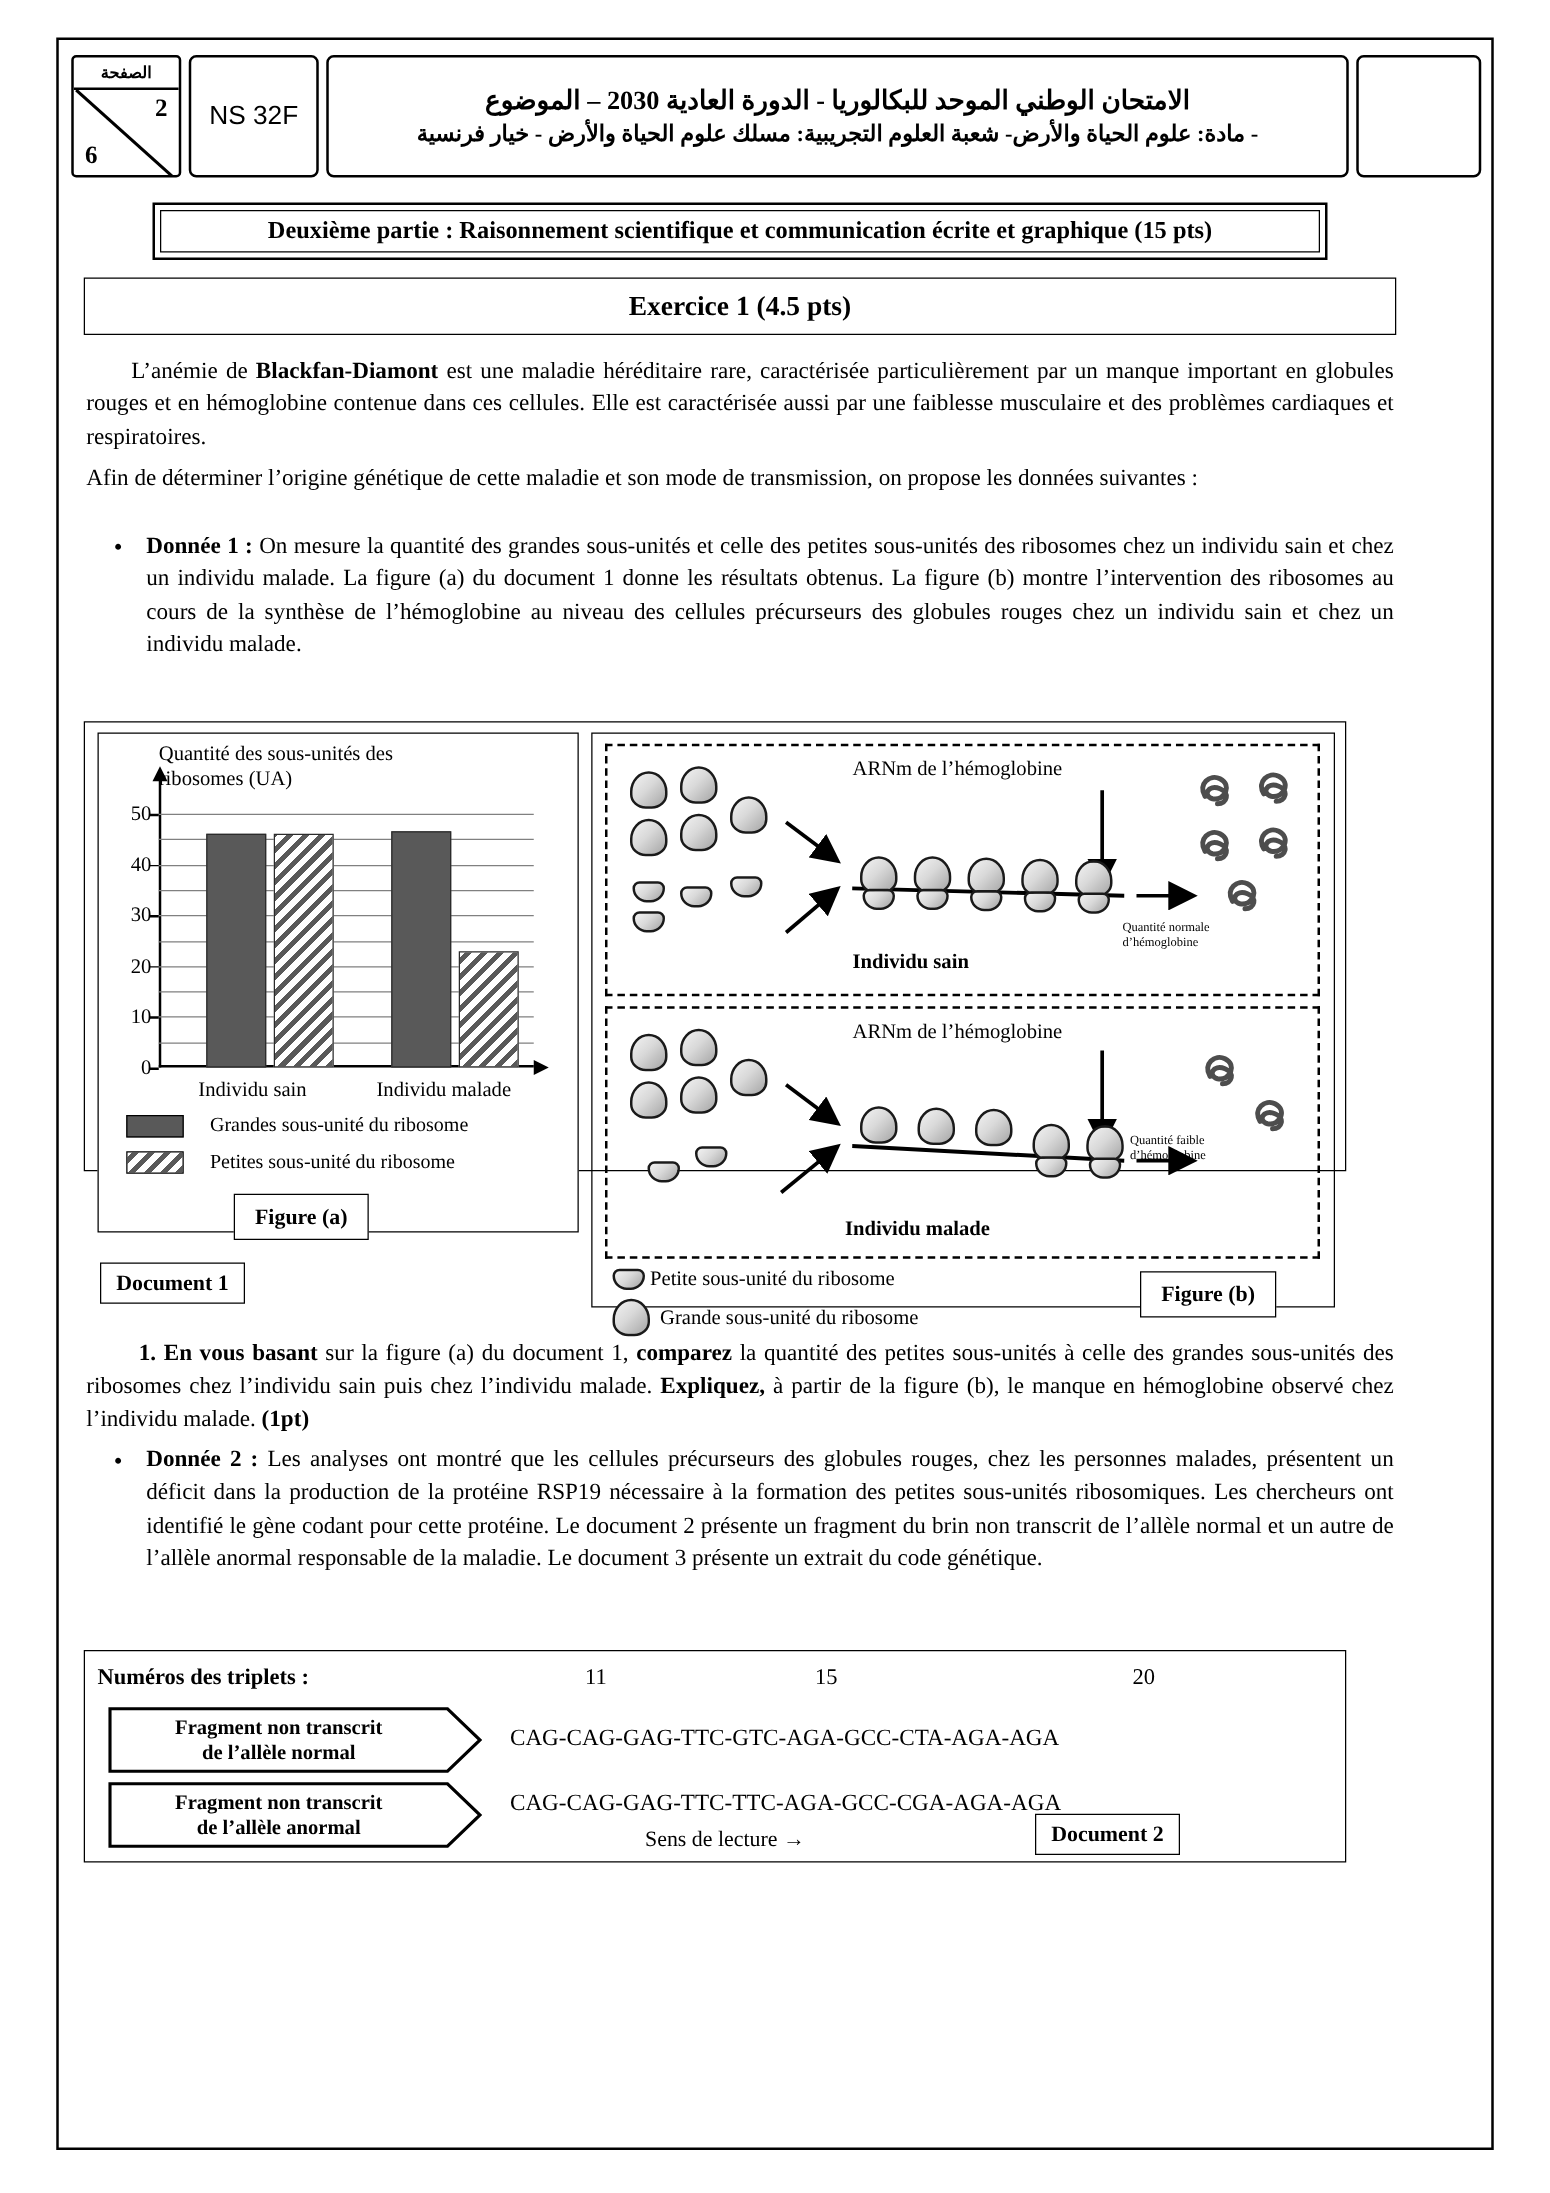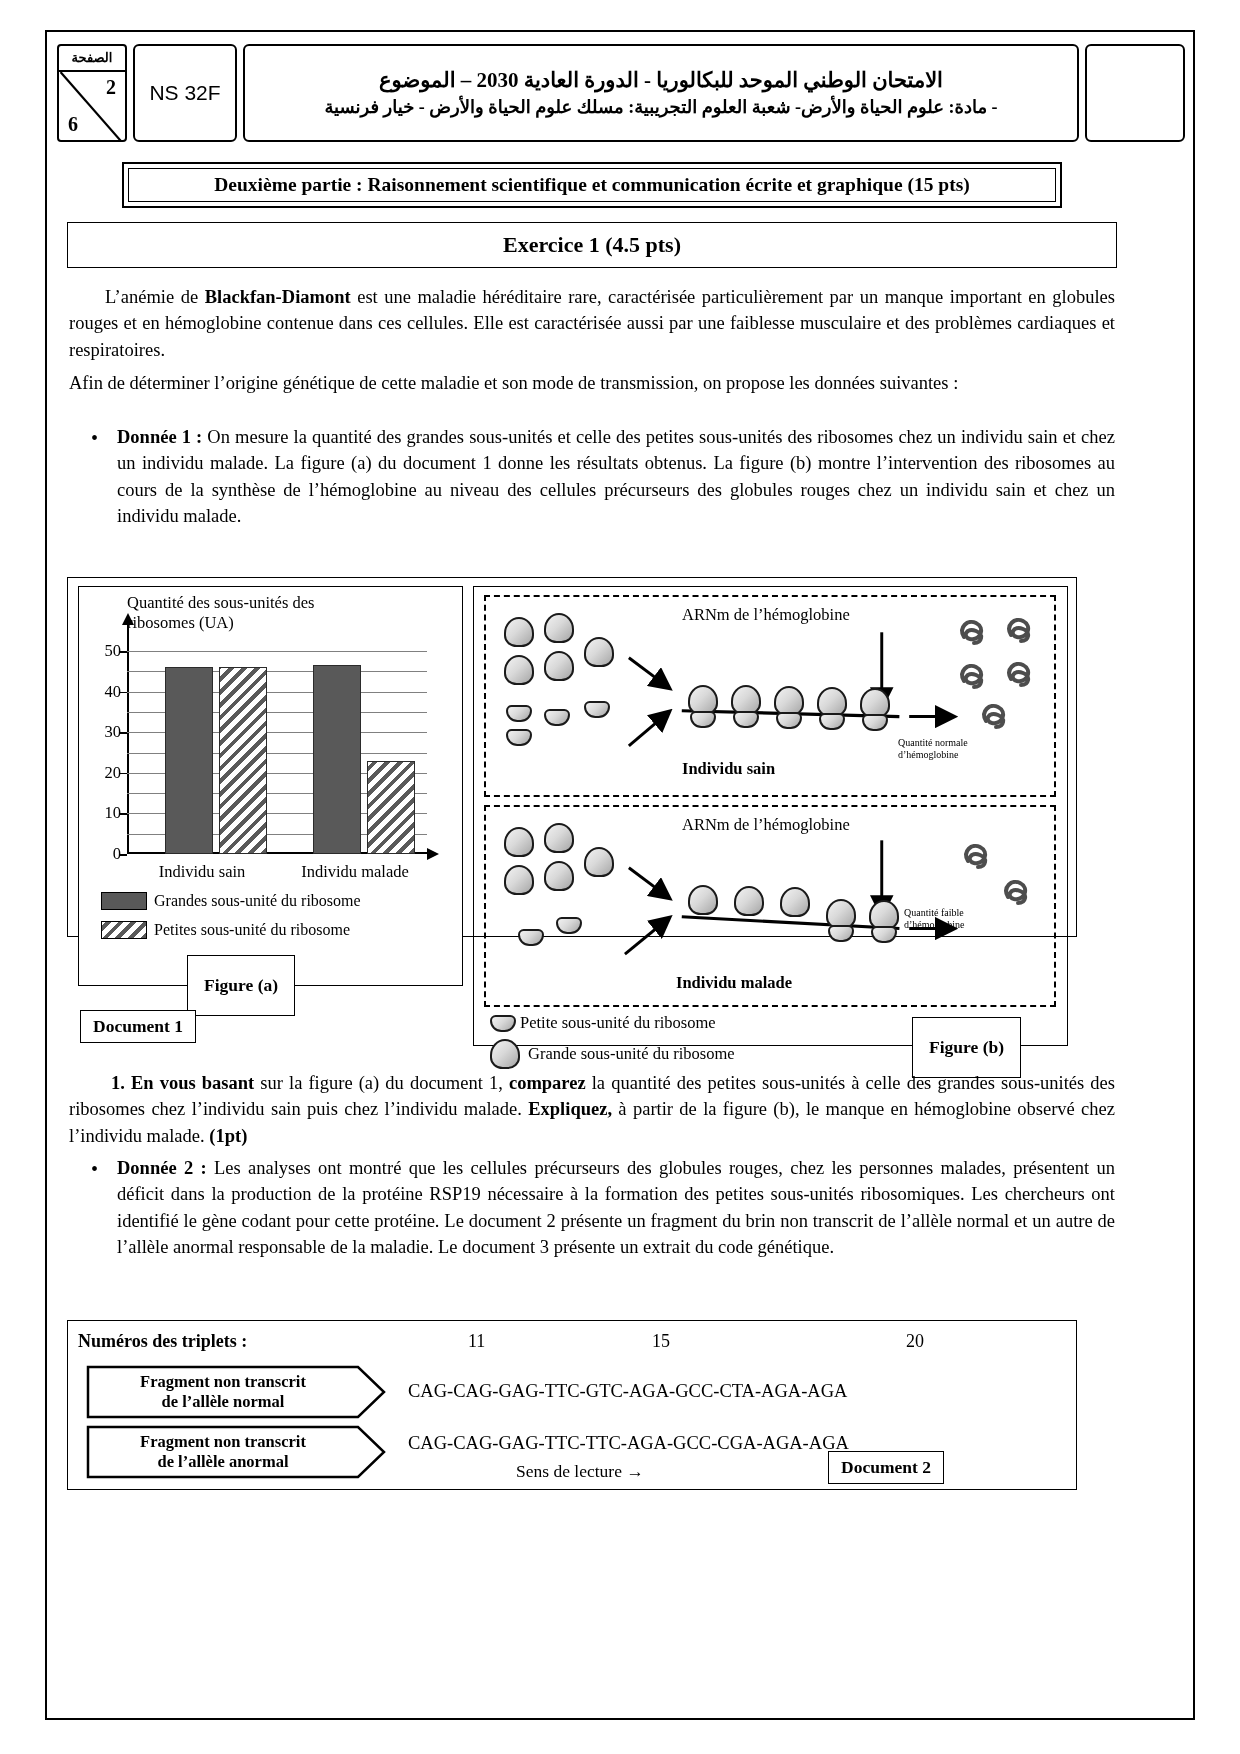--- a/index.html
+++ b/index.html
@@ -14,21 +14,21 @@
     width:1150px;height:1690px;
     border:2px solid #000;
     box-sizing:border-box;
   }
   
   .header{
     position:absolute;left:10px;top:12px;width:1128px;height:98px;
     display:flex;align-items:stretch;gap:6px;
   }
   .hdr-page-box{
-    width:70px;border:2.5px solid #000;border-radius:4px;
+    width:88px;border:2.5px solid #000;border-radius:4px;
     position:relative;box-sizing:border-box;overflow:hidden;
   }
   .hdr-page-title{
     position:absolute;left:0;top:0;width:100%;height:26px;
     border-bottom:2.5px solid #000;box-sizing:border-box;
     display:flex;align-items:center;justify-content:center;
     font-size:13px;font-weight:bold;direction:rtl;
   }
   .diag{position:absolute;left:0;top:26px;width:100%;height:72px;}
   .hdr-num-top{position:absolute;right:9px;top:30px;font-size:20px;font-weight:bold;}
@@ -111,25 +111,25 @@
   .bar{position:absolute;bottom:0;box-sizing:border-box;border:1.4px solid #2b2b2b;}
   .bar-solid{background:#595959;}
   .bar-hatch{
     background-color:#fff;
     background-image:repeating-linear-gradient(-45deg,
       #595959 0px,#595959 4px,#fff 4px,#fff 9px);
   }
   .xcat{
     position:absolute;font-size:16.5px;text-align:center;white-space:nowrap;
   }
-  .legend-row{position:absolute;font-size:16px;display:flex;align-items:center;gap:7px;}
+  .legend-row{position:absolute;font-size:16px;display:flex;align-items:center;gap:21px;}
   .legend-swatch{width:46px;height:18px;border:1.3px solid #000;box-sizing:border-box;}
   .fig-label{
     position:absolute;border:1.5px solid #000;background:#fff;
-    font-size:17.5px;font-weight:bold;padding:19px 16px;text-align:center;
+    font-size:17.5px;font-weight:bold;padding:7px 16px;text-align:center;
   }
   .doc-label{
     position:absolute;border:1.5px solid #000;background:#fff;
     font-size:17.5px;font-weight:bold;padding:5px 12px;
   }
   
   .fig-b{
     position:absolute;left:405px;top:8px;width:595px;height:460px;
     border:1.5px solid #000;box-sizing:border-box;
   }

